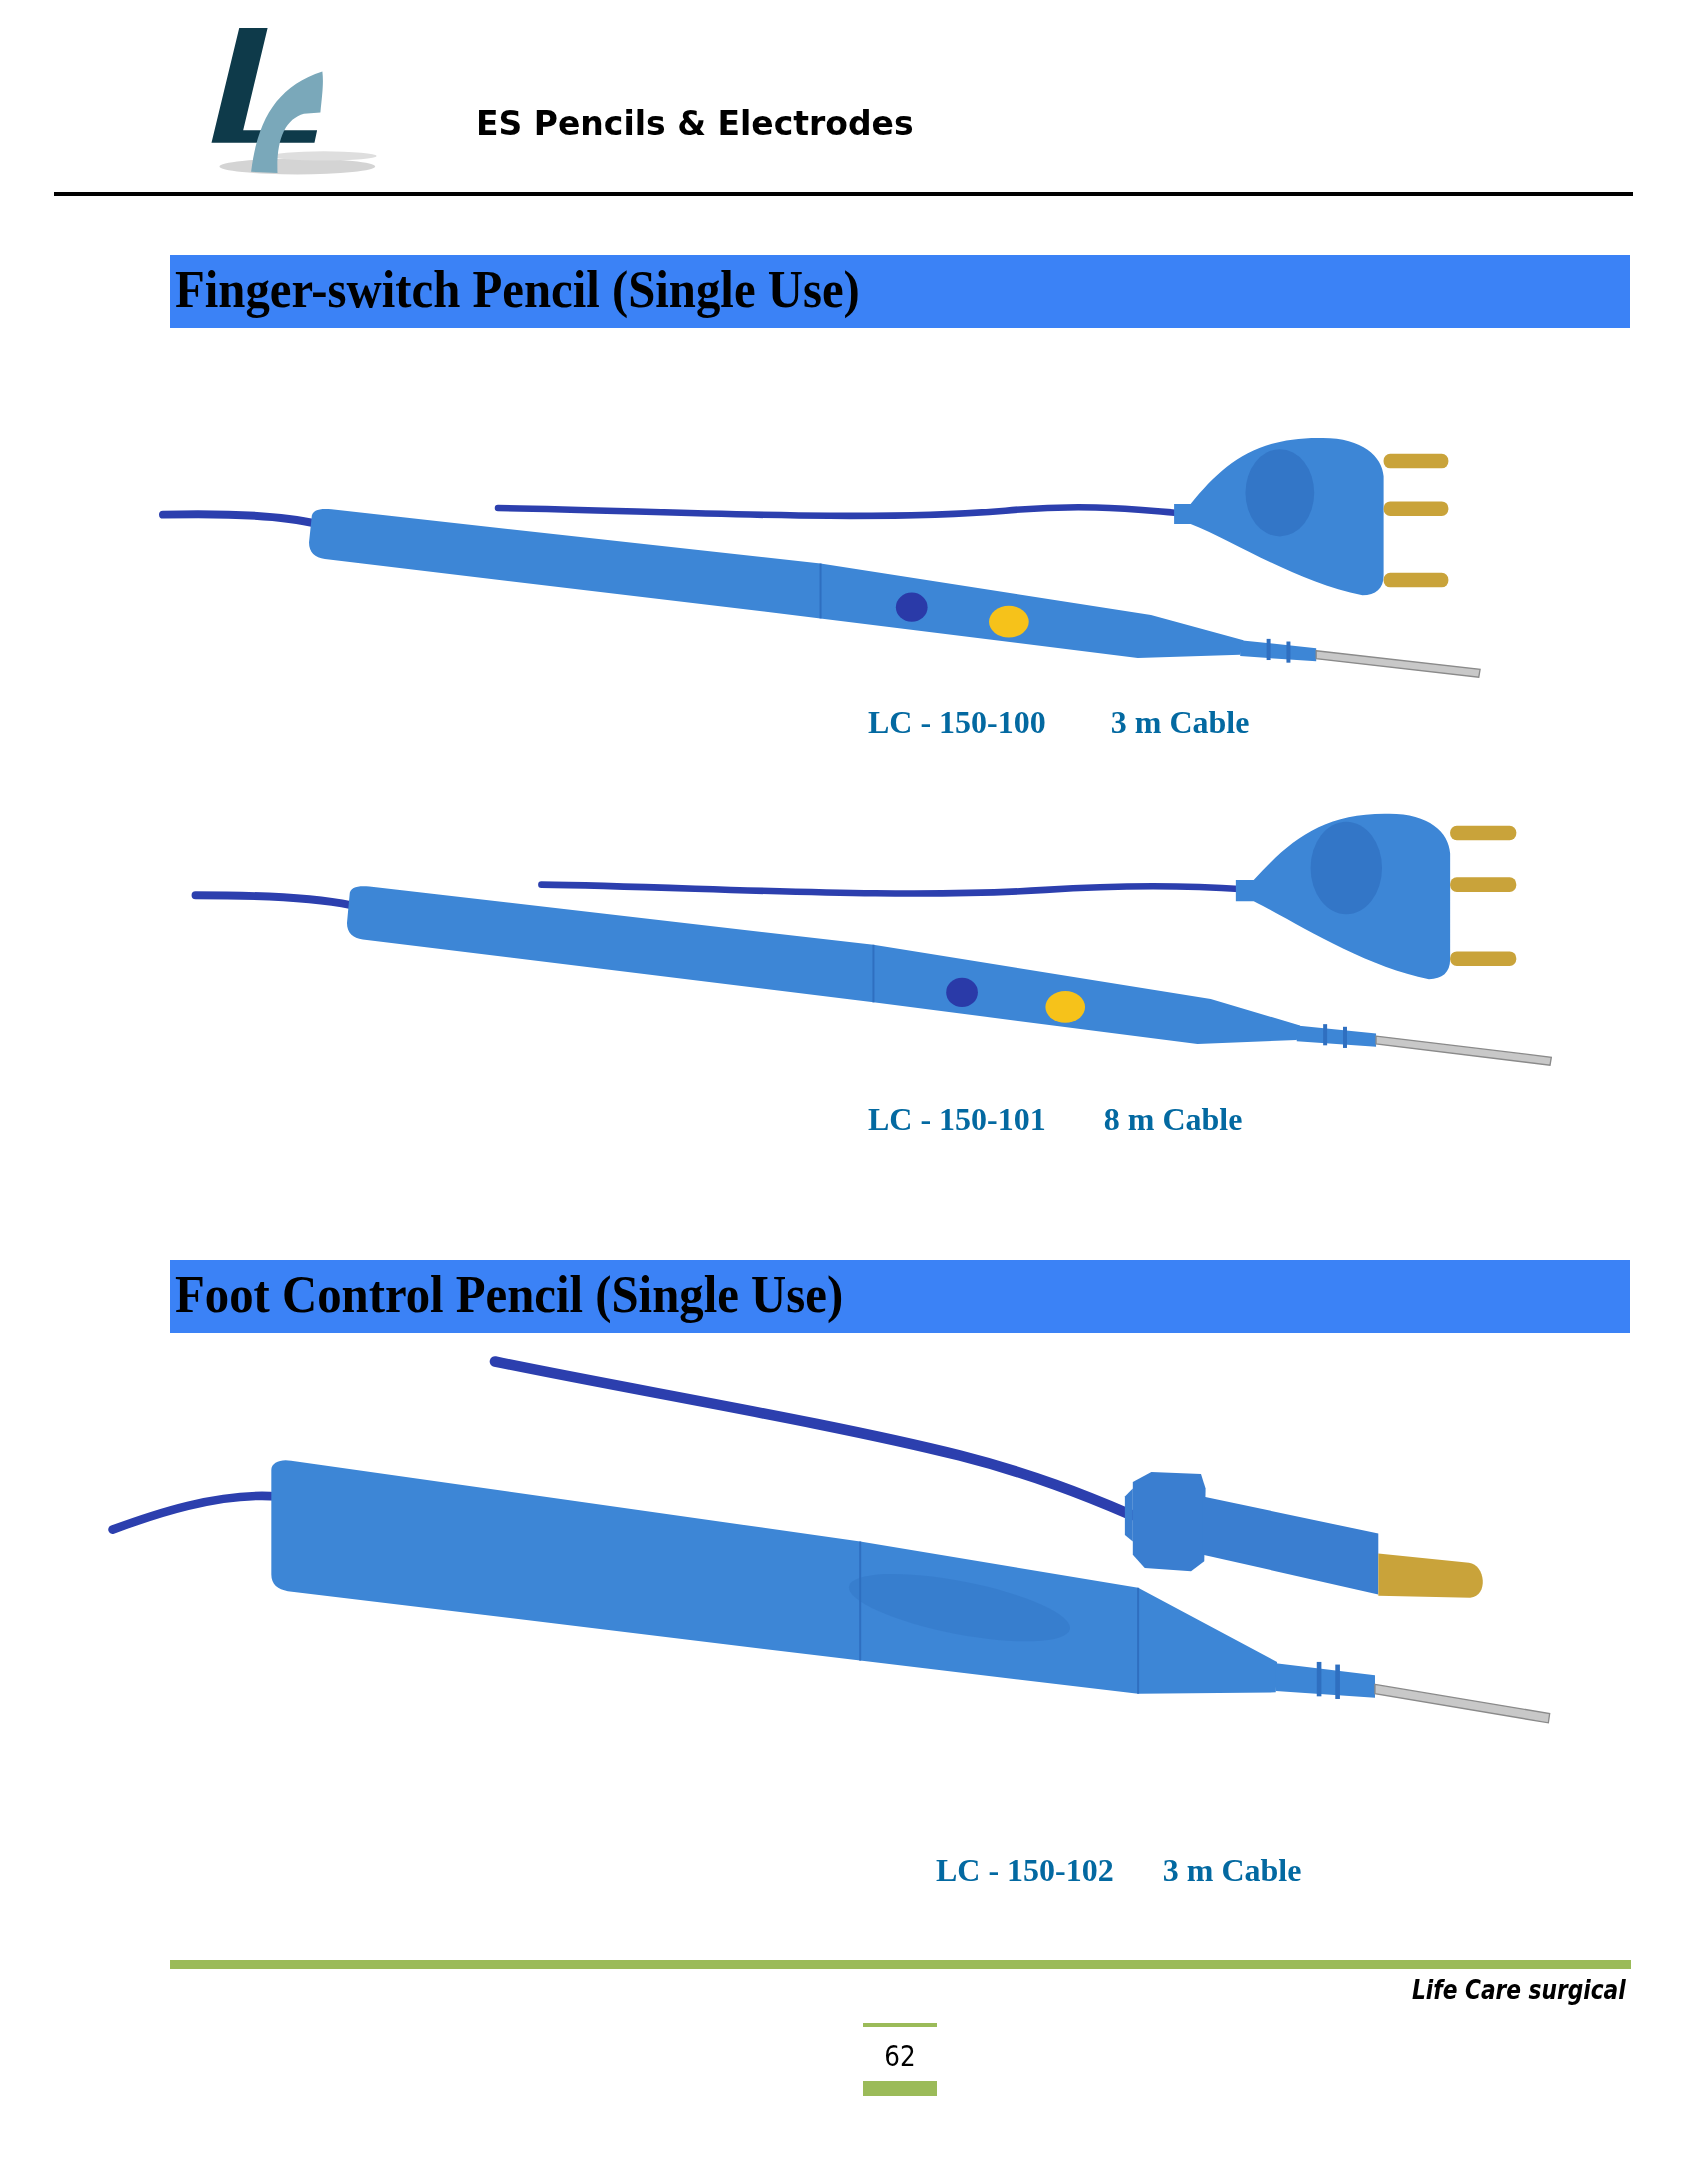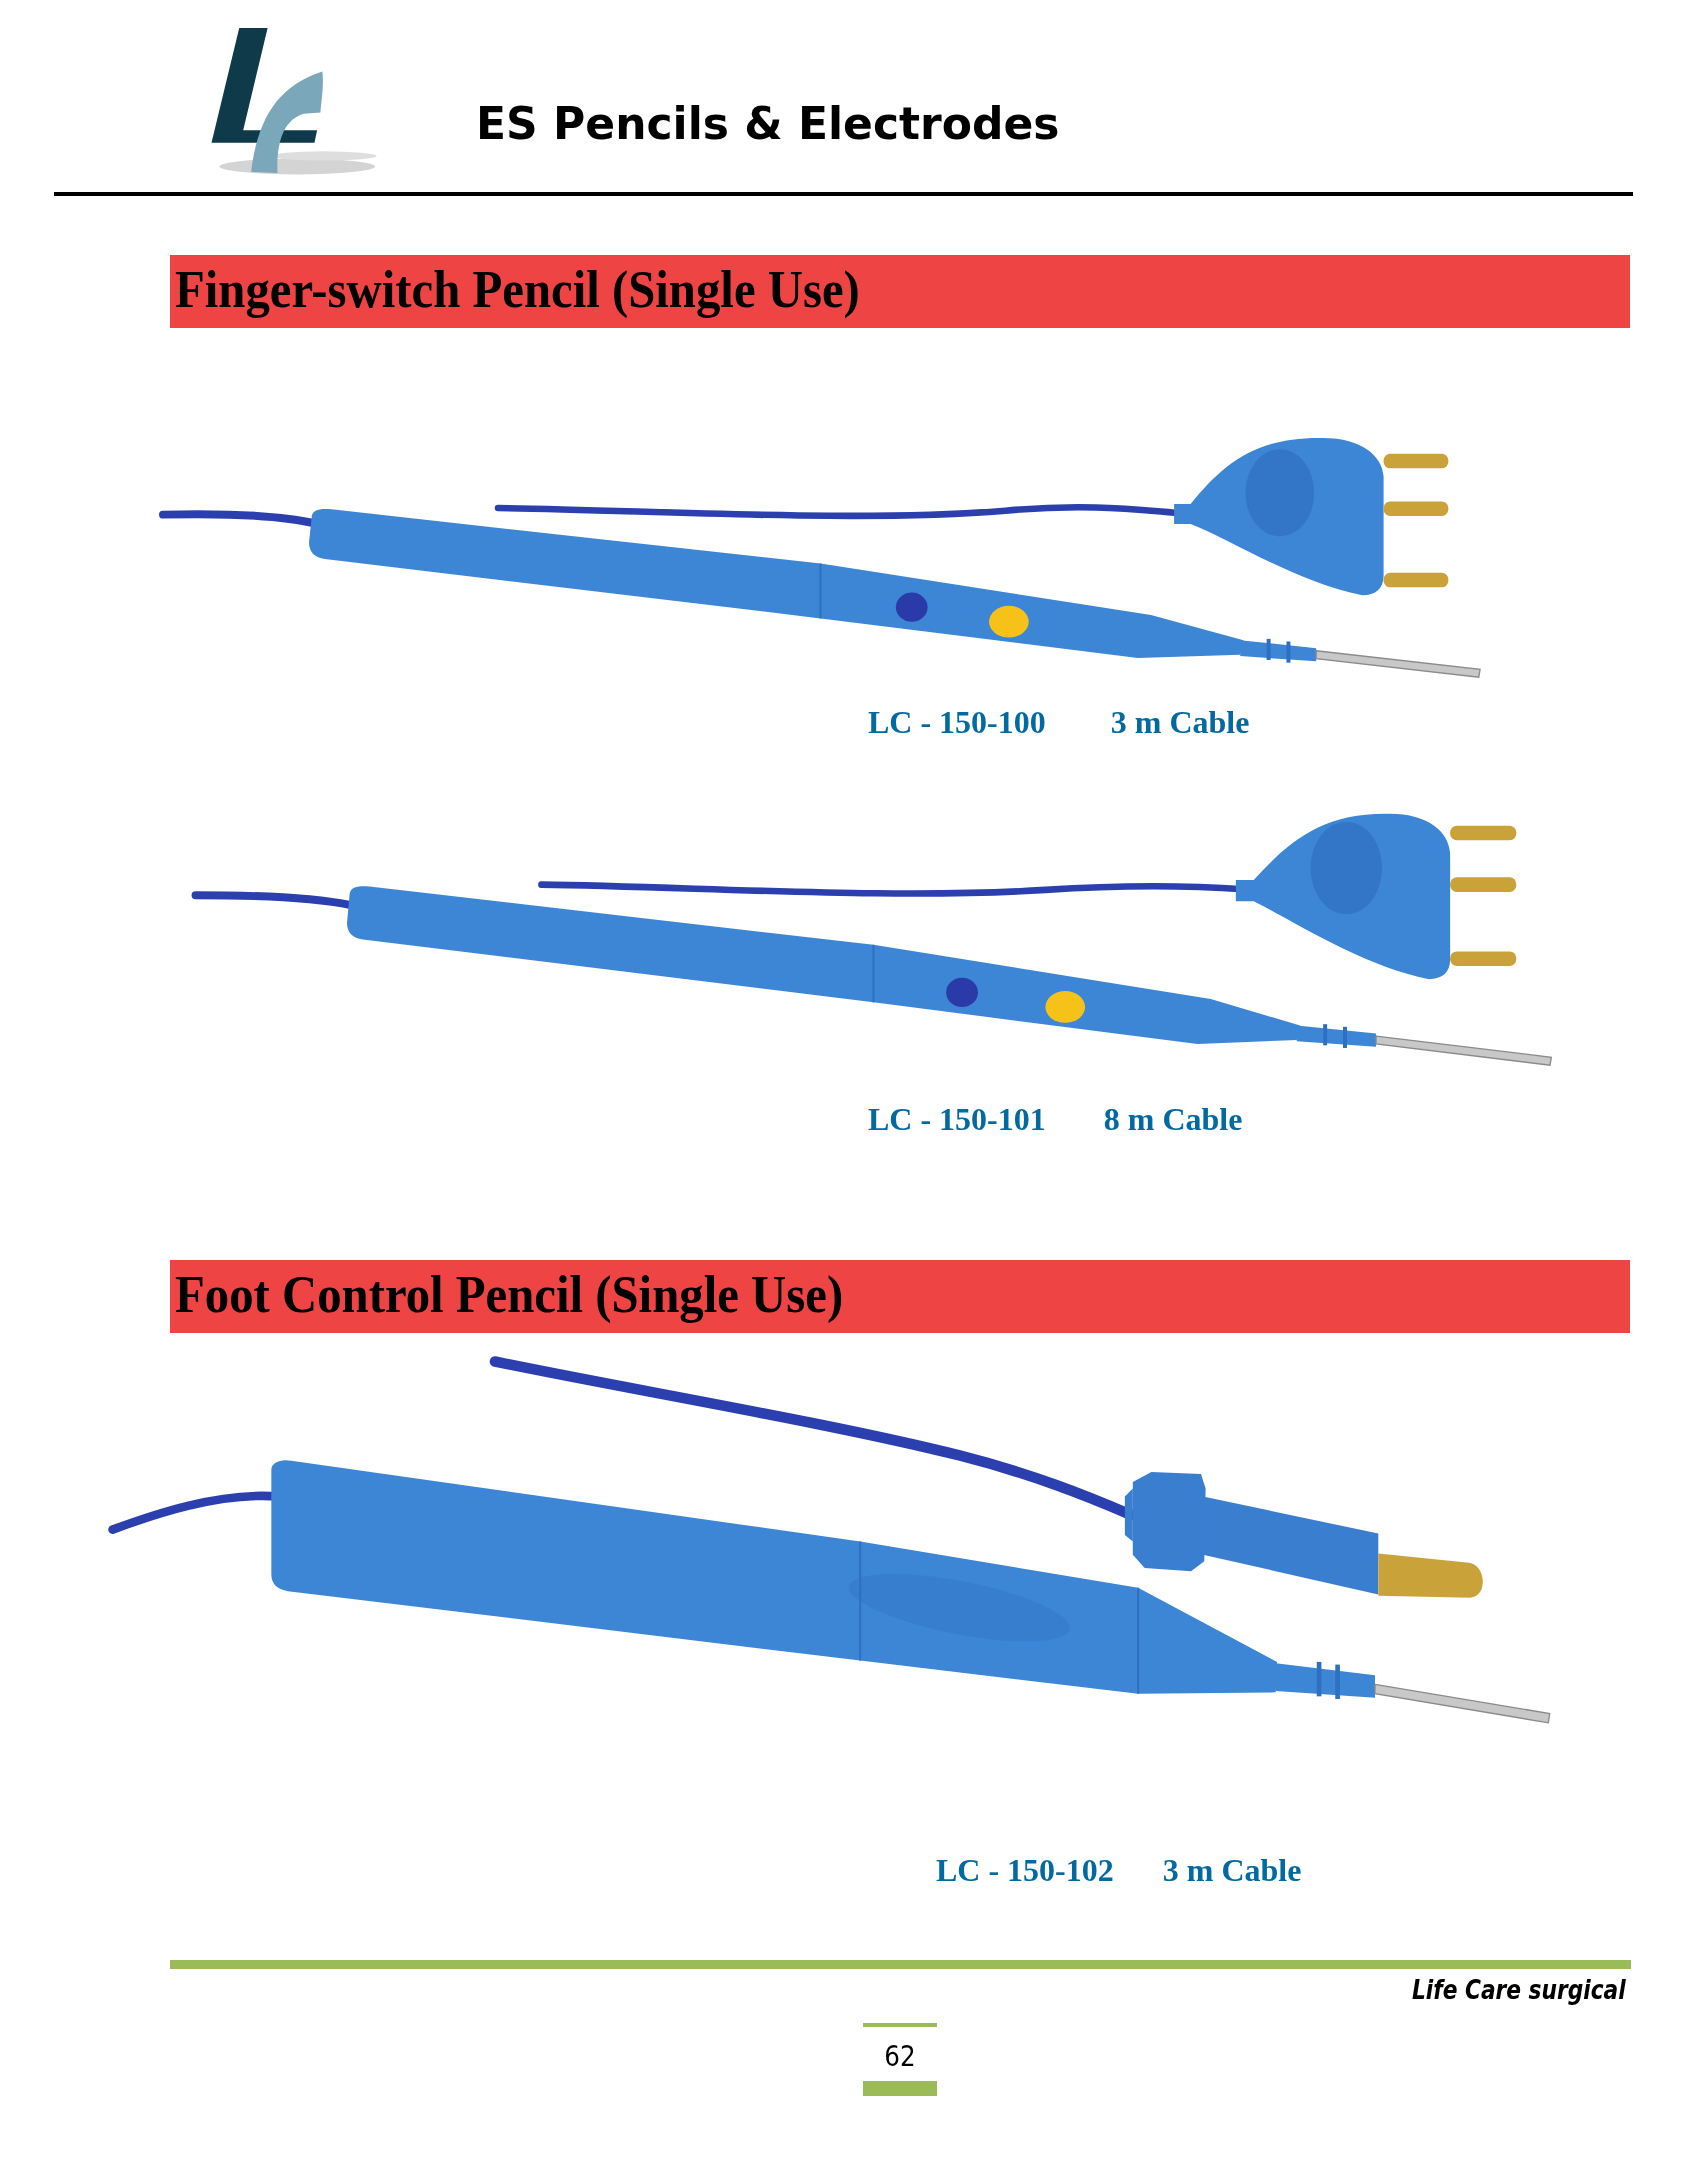--- a/index.html
+++ b/index.html
@@ -1,21 +1,21 @@
 <!DOCTYPE html>
 <html style="font-size:10.6px"><head>
 <meta charset="utf-8">
 <style>
   html, body { margin: 0; padding: 0; background: #ffffff; }
   body { width: 1688px; height: 2183px; position: relative; overflow: hidden; font-family: "Liberation Serif", serif; }
   .abs { position: absolute; }
   .logo { left: 198px; top: 20px; width: 192px; height: 165px; }
-  .header-title { left: 476px; top: 97px; font-family: "DejaVu Sans", sans-serif; font-weight: bold; font-size: 44px; color: #000; white-space: nowrap; letter-spacing: 0px; line-height: 53px; }
+  .header-title { left: 476px; top: 97px; font-family: "DejaVu Sans", sans-serif; font-weight: bold; font-size: 33px; color: #000; white-space: nowrap; letter-spacing: 0px; line-height: 53px; }
   .header-rule { left: 54px; top: 192px; width: 1579px; height: 4px; background: #000; }
-  .section-bar { left: 170px; width: 1460px; height: 73px; background: #ef4444; }
+  .section-bar { left: 170px; width: 1460px; height: 73px; background: #3b82f6; }
   .section-title { position: absolute; left: 5.3px; top: 0; height: 73px; line-height: 69px; font-family: "Liberation Serif", serif; font-weight: bold; font-size: 53px; color: #000; white-space: nowrap; transform: scaleX(0.92); transform-origin: left center; }
   .product-label { font-family: "Liberation Serif", serif; font-weight: bold; font-size: 32px; color: #0369a1; white-space: nowrap; line-height: 33px; }
   .product-label span { display: inline-block; }
   .illus { left: 0; width: 1688px; }
   .footer-rule { left: 170px; top: 1960px; width: 1461px; height: 8.6px; background: #9bbb59; }
   .footer-brand { right: 62px; top: 1974px; font-family: "DejaVu Sans", sans-serif; font-style: italic; font-weight: bold; font-size: 26.5px; color: #000; white-space: nowrap; transform: scaleX(0.82); transform-origin: right center; }
   .page-top-bar { left: 863px; top: 2023px; width: 74px; height: 4px; background: #9bbb59; }
   .page-number { left: 863px; top: 2038px; width: 74px; text-align: center; font-family: "DejaVu Sans", sans-serif; font-size: 29px; color: #000; line-height: 37px; transform: scaleX(0.85); }
   .page-bottom-bar { left: 863px; top: 2081px; width: 74px; height: 14.6px; background: #9bbb59; }
 </style>

